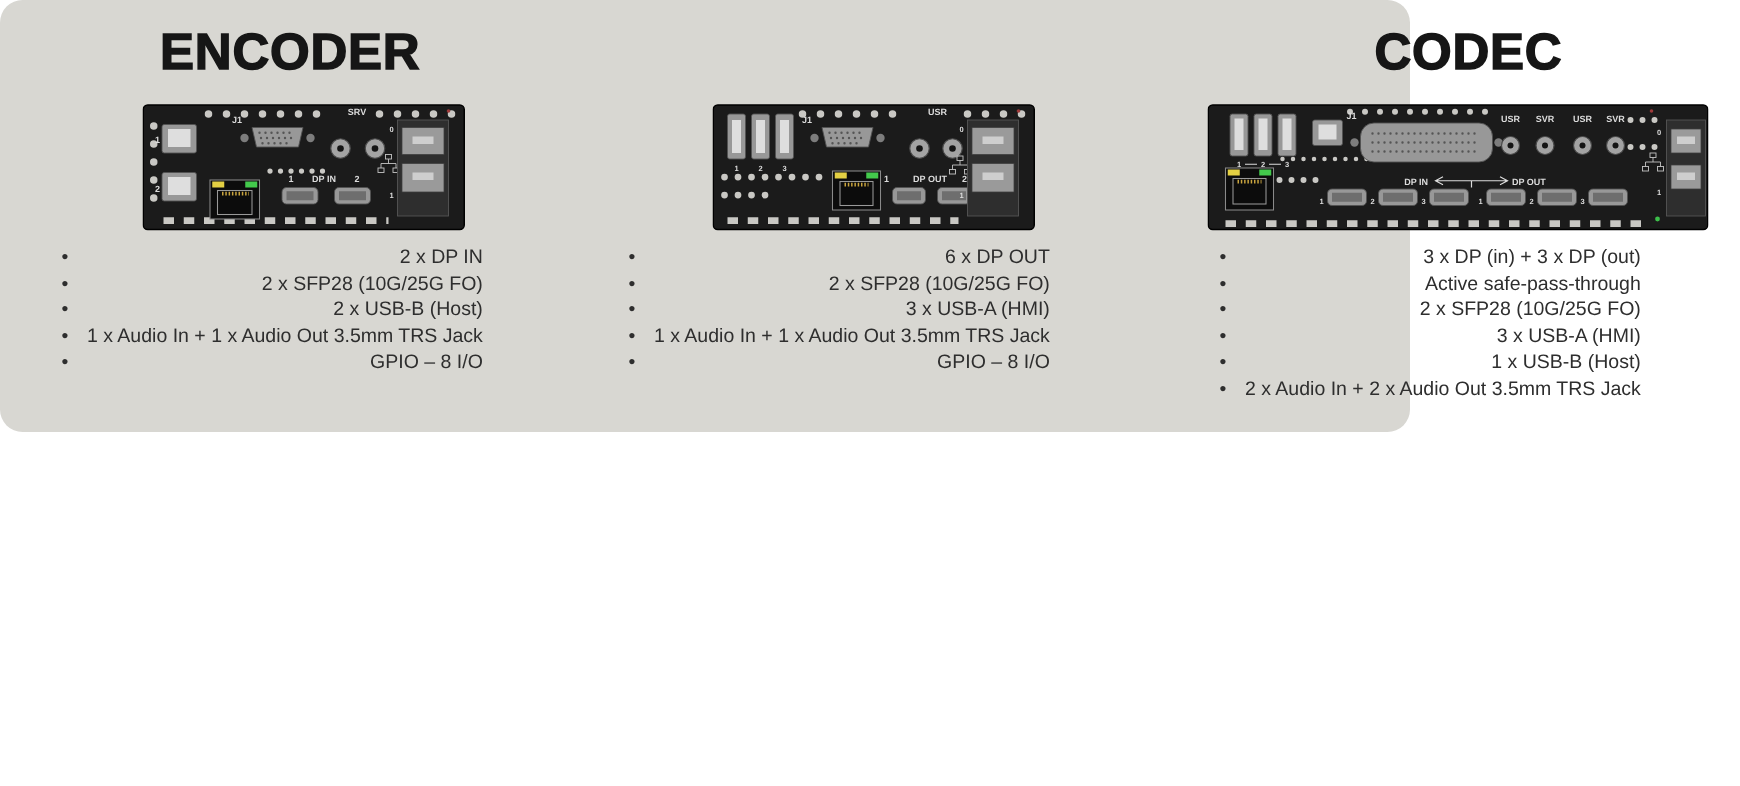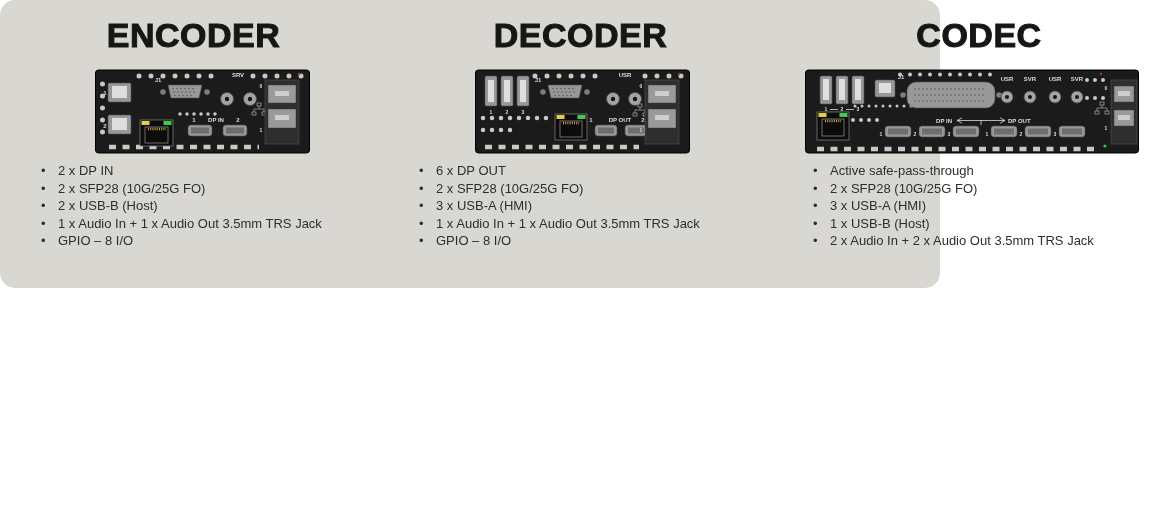--- a/index.html
+++ b/index.html
@@ -5,21 +5,21 @@
   html,body{margin:0;padding:0;background:#fff;}
   .canvas{position:relative;width:1160px;height:524px;overflow:hidden;
           font-family:"Liberation Sans",sans-serif;background:var(--bottom-bg,#fff);}
   .top-band{position:absolute;left:0;top:0;width:940px;height:288px;background:var(--top-bg,#d8d7d2);border-radius:15px;}
   .bottom-band{position:absolute;left:0;top:288px;width:1160px;height:236px;background:var(--bottom-bg,#fff);}
   .product{position:absolute;top:0;height:288px;}
   .product h1{margin:16px 0 0;text-align:center;font-size:34px;font-weight:800;
               color:var(--heading-text,#161616);letter-spacing:.5px;
               -webkit-text-stroke:1px var(--heading-text,#161616);}
   .device{position:absolute;top:68px;}
-  .bullets{position:absolute;top:162px;margin:0;padding:0;list-style:none;}
+  .bullets{position:absolute;top:162px;margin:0;padding:0;list-style:none;text-align:right;}
   .bullets li{position:relative;font-size:13px;line-height:17.5px;color:var(--body-text,#2e2e2e);padding-left:18px;}
   .bullets li::before{content:"\2022";position:absolute;left:1px;top:0;}
   
   svg text{font-family:"Liberation Sans",sans-serif;}
   .panel{fill:#1b1b1b;stroke:#000;stroke-width:1;}
   .port{fill:#989898;stroke:#525252;stroke-width:.6;}
   .port-in{fill:#dedede;}
   .dark{fill:#0c0c0c;stroke:#8a8a8a;stroke-width:.7;}
   .jack{fill:#a3a3a3;stroke:#4a4a4a;stroke-width:.8;}
   .jackc{fill:#151515;}
@@ -150,21 +150,20 @@
       <ul class="bullets" style="left:40px">
           <li>2 x DP IN</li>
           <li>2 x SFP28 (10G/25G FO)</li>
           <li>2 x USB-B (Host)</li>
           <li>1 x Audio In + 1 x Audio Out 3.5mm TRS Jack</li>
           <li>GPIO – 8 I/O</li>
         </ul>
     </section>
 
     <section class="product" style="left:387px;width:387px">
-      <h1>DECODER</h1>
       <svg class="device" style="left:88px" width="215" height="87" viewBox="0 0 215 87">
         <rect x="0.5" y="2" width="214" height="83" rx="3" class="panel"></rect>
         <line x1="60" y1="8" x2="130" y2="8" class="dots" stroke-width="5" stroke-dasharray="0 12"></line>
         <line x1="170" y1="8" x2="207" y2="8" class="dots" stroke-width="5" stroke-dasharray="0 12"></line>
         <line x1="8" y1="50" x2="72" y2="50" class="dots" stroke-width="4.5" stroke-d="" stroke-dasharray="0 9"></line>
         <line x1="8" y1="62" x2="40" y2="62" class="dots" stroke-width="4.5" stroke-dasharray="0 9"></line>
         <line x1="10" y1="79" x2="164" y2="79" class="dash" stroke-width="4.5" stroke-dasharray="7 6.5"></line>
         <circle cx="204" cy="6" r="1.2" fill="#9e3a3a"></circle>
         <rect x="10" y="8" width="12" height="30" rx="1.5" class="port"></rect>
         <rect x="13" y="12" width="6" height="22" class="port-in"></rect>
@@ -290,20 +289,21 @@
         <use href="#sym-lan" x="297" y="40" class="net"></use>
         <text x="301" y="22" class="pnum-s">0</text>
         <text x="301" y="62" class="pnum-s">1</text>
         <rect x="306" y="12" width="26" height="64" class="sfp"></rect>
         <rect x="309" y="18" width="20" height="16" class="mod"></rect>
         <rect x="313" y="23" width="12" height="5" class="latch"></rect>
         <rect x="309" y="42" width="20" height="16" class="mod"></rect>
         <rect x="313" y="47" width="12" height="5" class="latch"></rect>
       </svg>
       <ul class="bullets" style="left:26px">
+          <li>3 x DP (in) + 3 x DP (out)</li>
           <li>Active safe-pass-through</li>
           <li>2 x SFP28 (10G/25G FO)</li>
           <li>3 x USB-A (HMI)</li>
           <li>1 x USB-B (Host)</li>
           <li>2 x Audio In + 2 x Audio Out 3.5mm TRS Jack</li>
         </ul>
     </section>
   </div>
 
   <div class="bottom-band">

